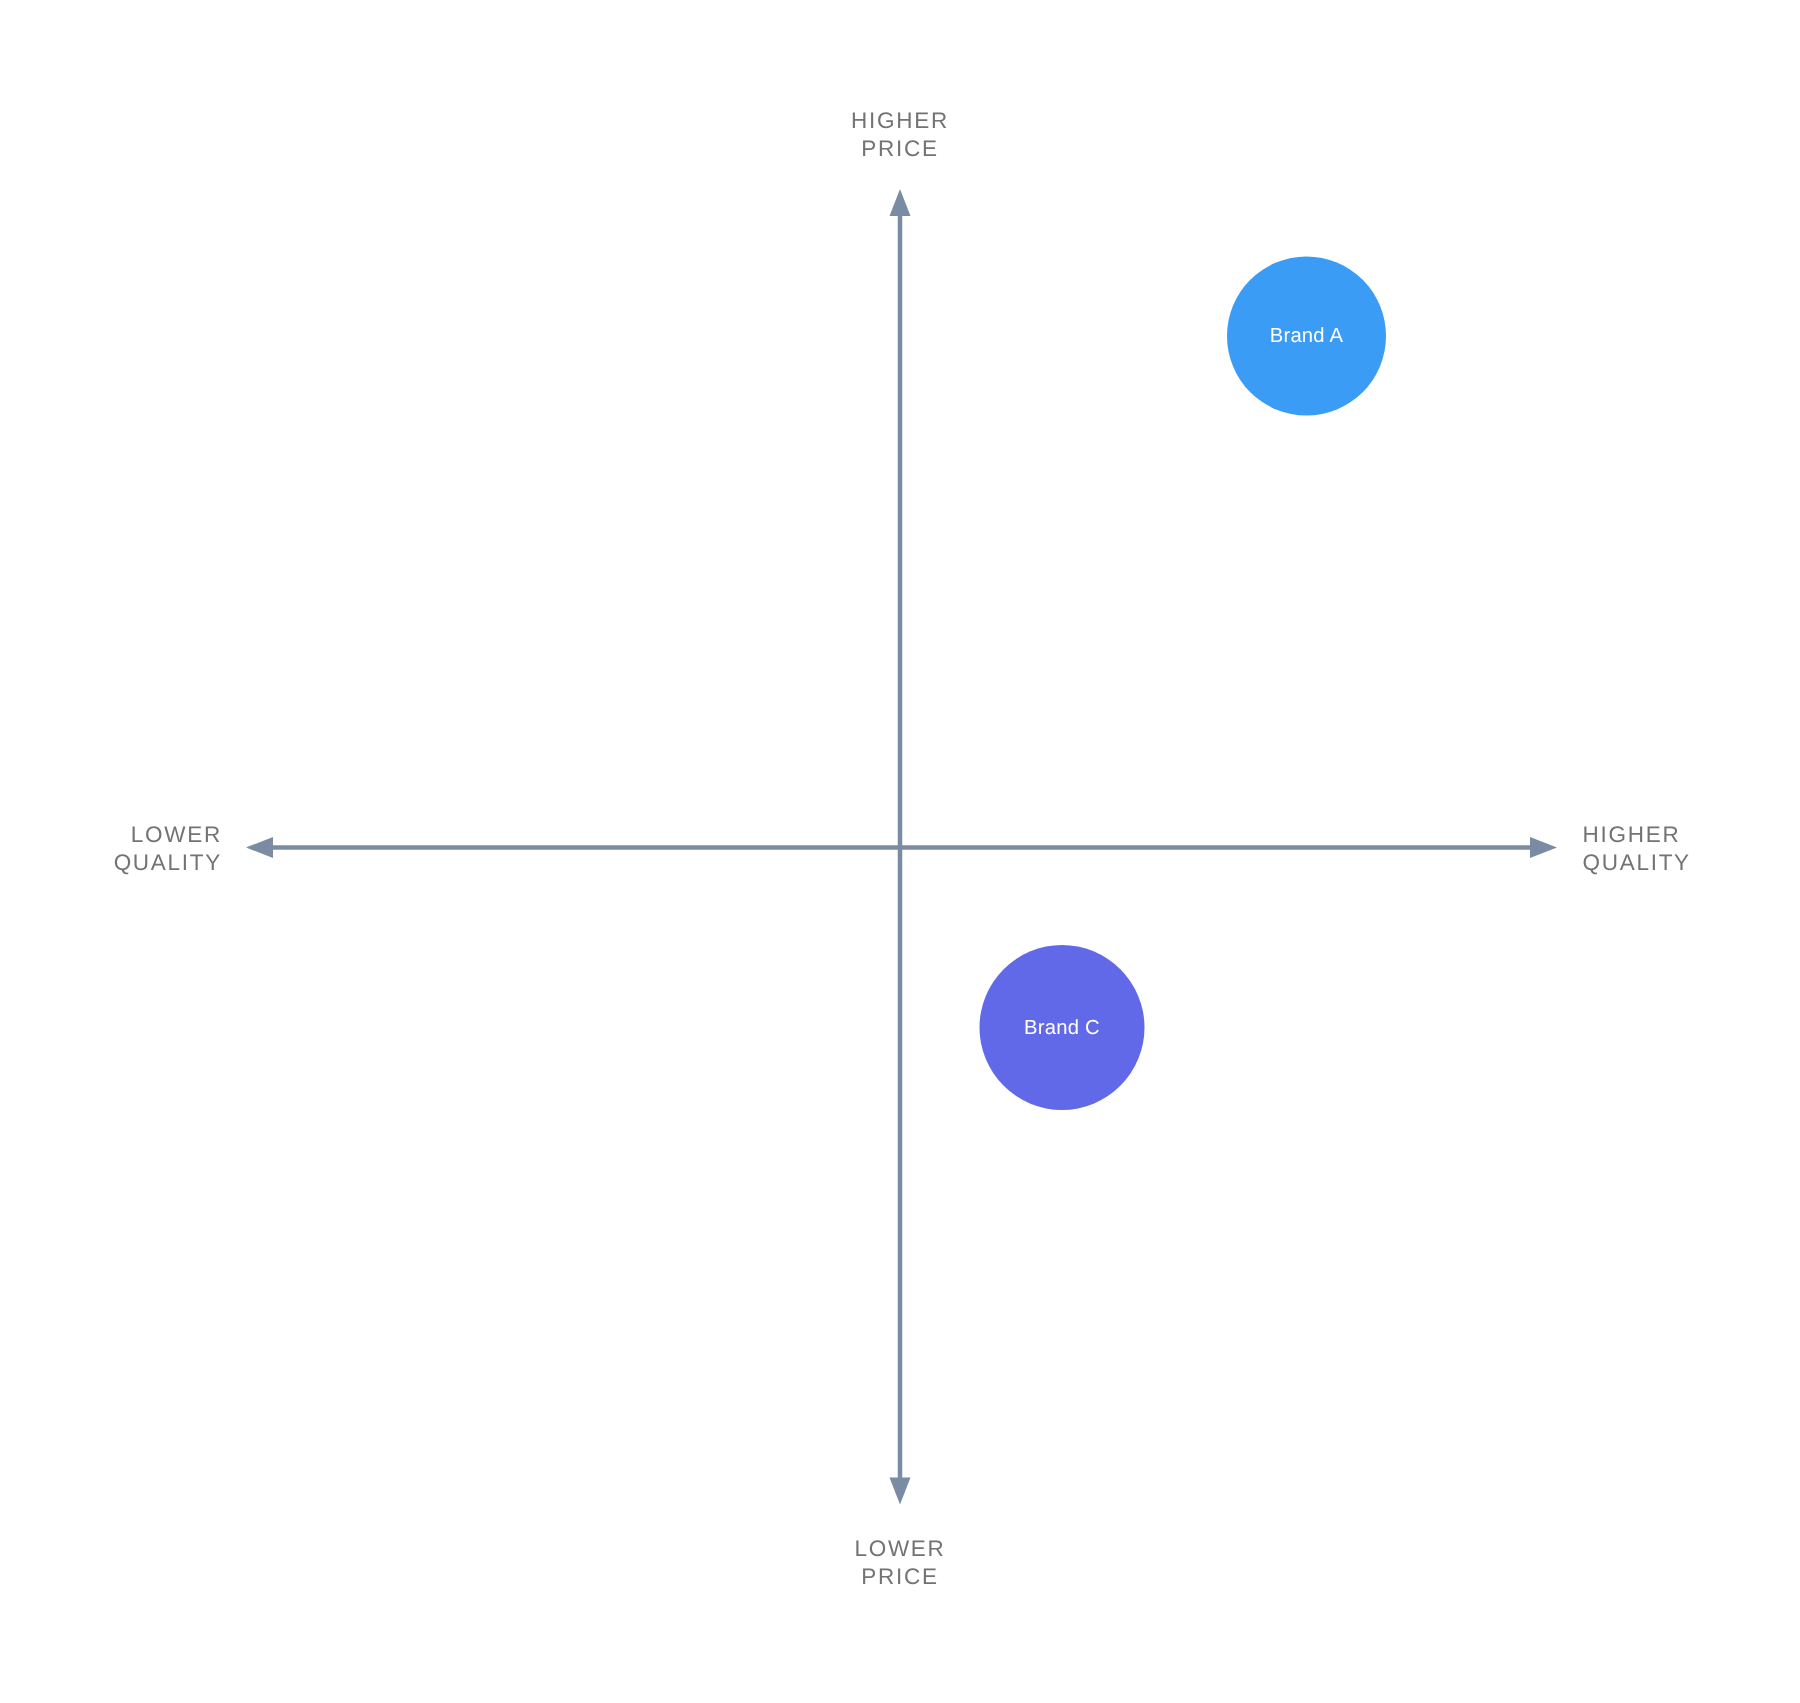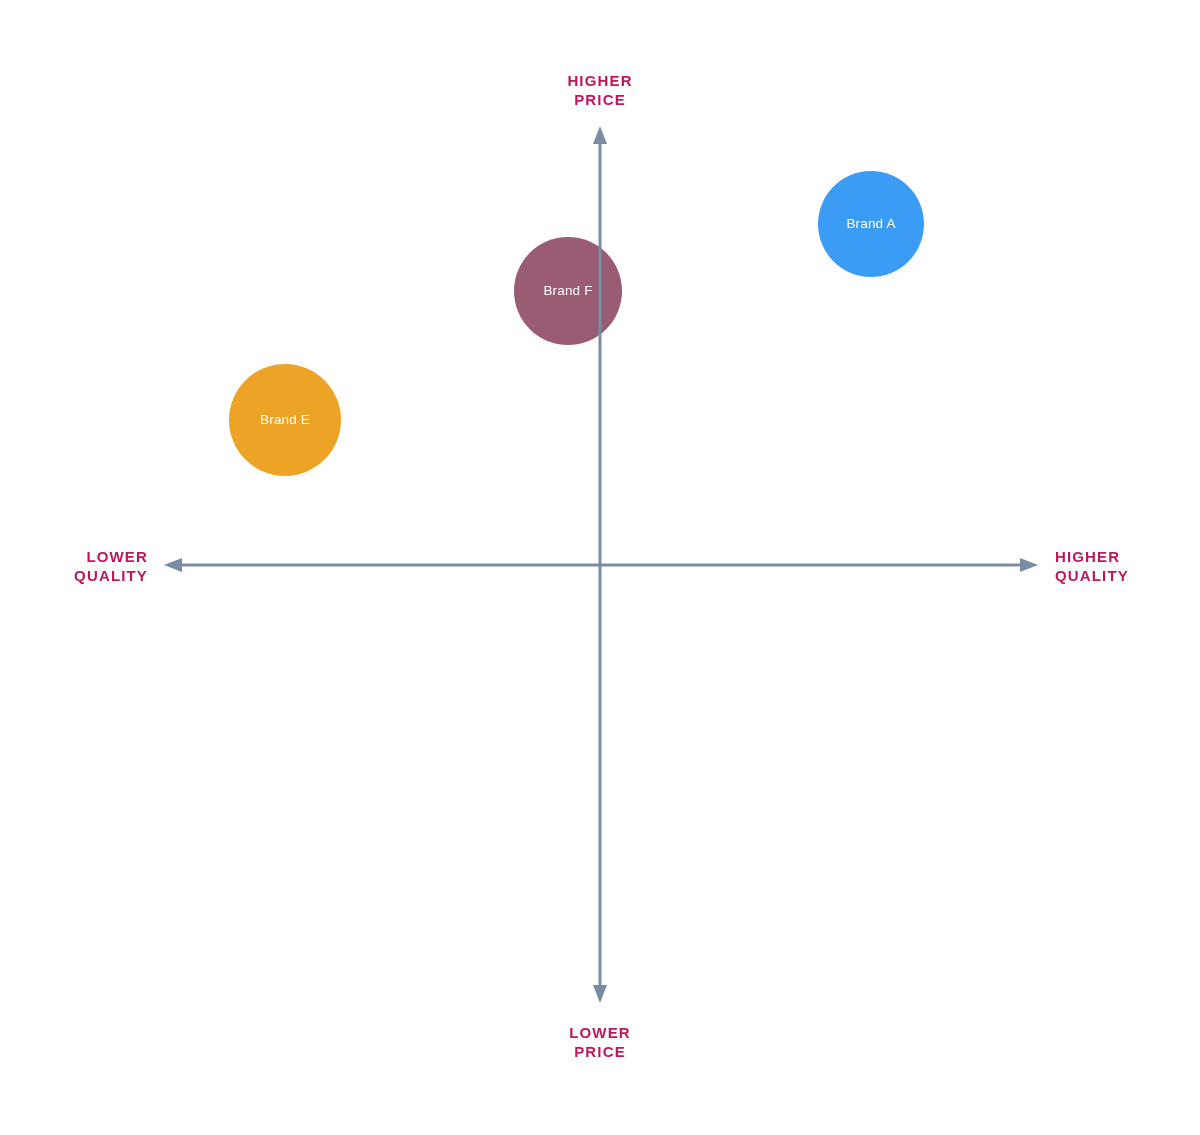--- a/index.html
+++ b/index.html
@@ -45,23 +45,23 @@
     letter-spacing: 0.15px;
     line-height: 1;
     white-space: nowrap;
     text-align: right;
     user-select: none;
   }
 
   
   .axis-caption {
     position: absolute;
-    color: #be185d;
+    color: #737373;
     font-size: 15px;
-    font-weight: bold;
+    font-weight: normal;
     letter-spacing: 1.15px;
     line-height: 1.24;
     text-transform: uppercase;
     white-space: pre-line;
     user-select: none;
   }
   .cap-top    { text-align: center; }
   .cap-bottom { text-align: center; }
   .cap-left   { text-align: right;  }
   .cap-right  { text-align: left;   }
@@ -81,25 +81,22 @@
       <line x1="175" y1="565" x2="1027" y2="565" stroke-width="3"></line>
       <polygon points="164,565 182,558 182,572" stroke="none"></polygon>
       <polygon points="1038,565 1020,558 1020,572" stroke="none"></polygon>
     </g>
   </svg>
 
   <div id="bubble-layer" style="position: absolute; left: 0px; top: 0px; width: 1200px; height: 1135px; z-index: 1;">
       <div class="bubble" style="left: 818px; top: 171px; width: 106px; height: 106px; background: rgb(59, 156, 245);">
         <span class="bubble-label">Brand A</span>
       </div>
-      <div class="bubble" style="left: 229px; top: 364px; width: 112px; height: 112px; background: rgb(237, 164, 38);">
-        <span class="bubble-label">Brand E</span>
-      </div>
-      <div class="bubble" style="left: 514px; top: 237px; width: 108px; height: 108px; background: rgb(154, 91, 116);">
-        <span class="bubble-label">Brand F</span>
+      <div class="bubble" style="left: 653px; top: 630px; width: 110px; height: 110px; background: rgb(97, 105, 232);">
+        <span class="bubble-label">Brand C</span>
       </div>
     </div>
 
   <div class="axis-caption cap-top" style="left:440px; top:72px; width:320px;">HIGHER
 PRICE</div>
 
   <div class="axis-caption cap-bottom" style="left:440px; top:1024px; width:320px;">LOWER
 PRICE</div>
 
   <div class="axis-caption cap-left" style="left:-30px; top:548px; width:178px;">LOWER

